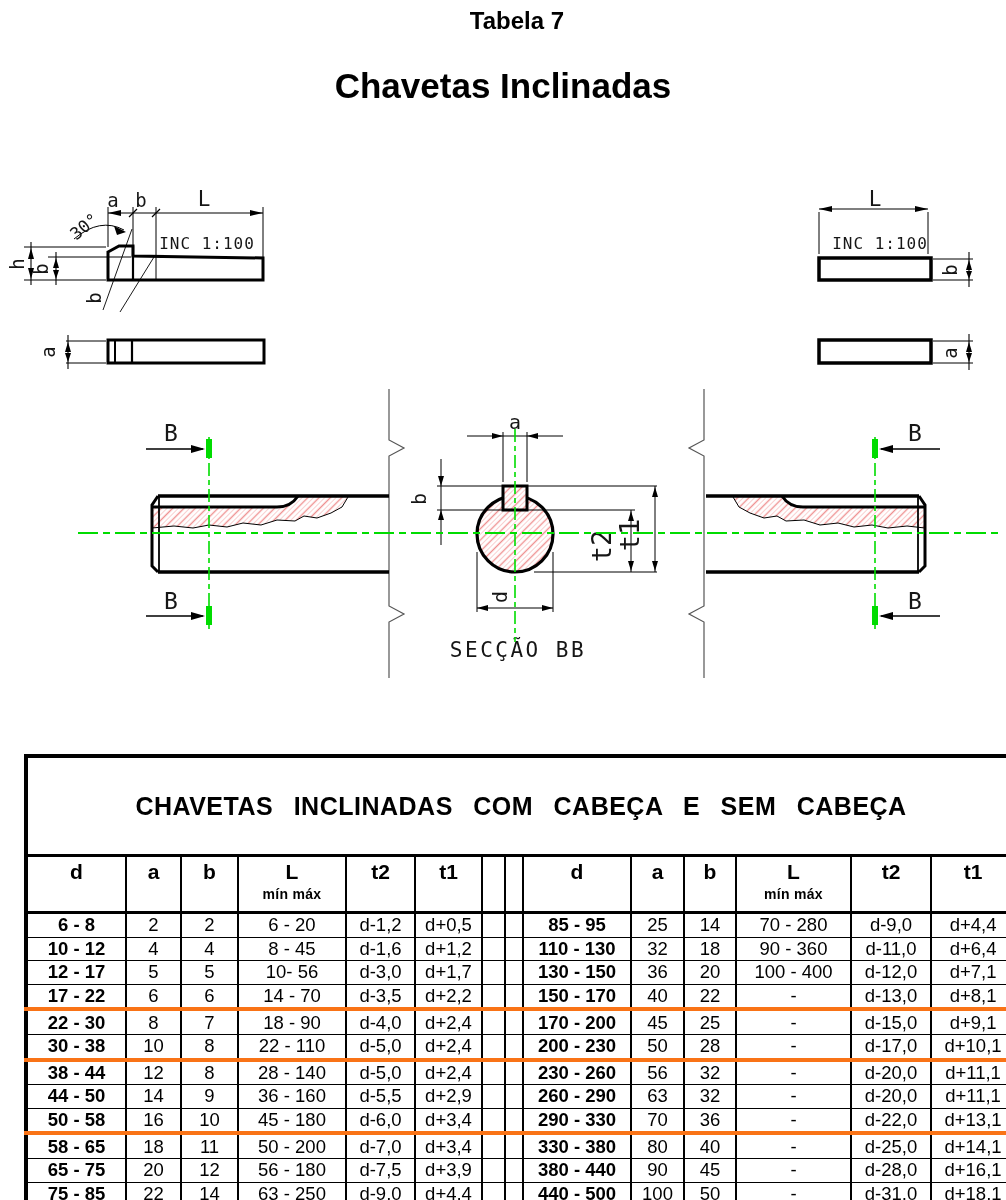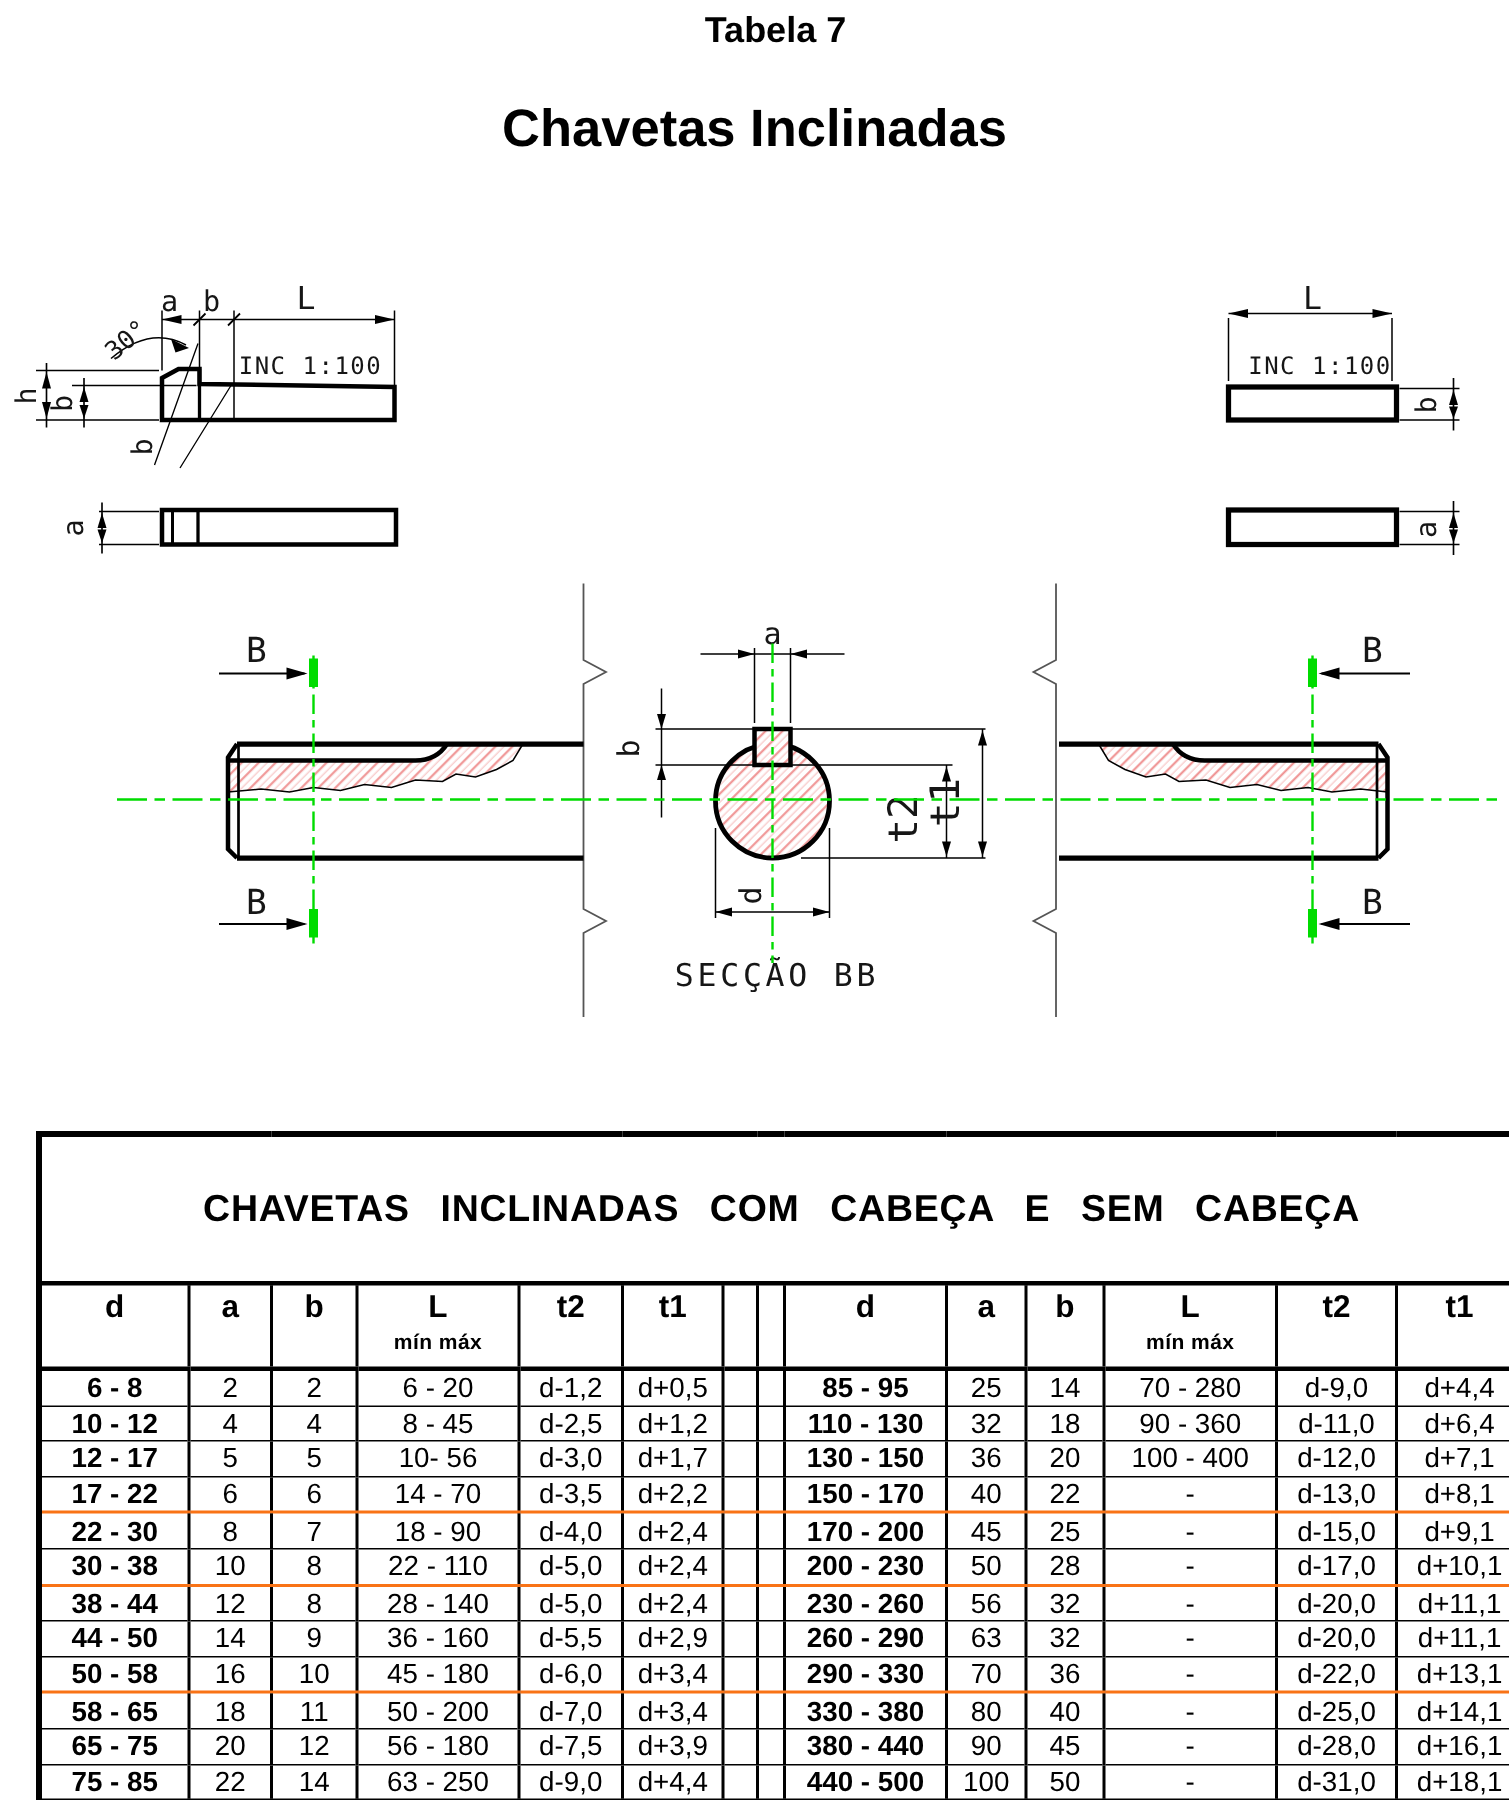--- a/index.html
+++ b/index.html
@@ -17,21 +17,21 @@
   table{border-collapse:collapse;table-layout:fixed;width:990px;border:4px solid #000;}
   td{border-left:2px solid #000;border-right:2px solid #000;overflow:hidden;}
   .title-cell{height:94px;text-align:center;font-size:25px;font-weight:bold;
     border-bottom:3px solid #000;word-spacing:13px;letter-spacing:.5px;}
   tr.hrow td{border-bottom:3px solid #000;height:50px;vertical-align:top;text-align:center;
     font-weight:bold;font-size:21px;padding-top:3px;}
   tr.hrow .sub{font-size:14px;font-weight:bold;margin-top:2px;letter-spacing:.3px;}
   tbody td{height:22.6px;text-align:center;font-size:18.5px;border-bottom:1.5px solid #000;
     padding:0;white-space:nowrap;}
   tbody td.dcol{font-weight:bold;}
-  tbody tr.group-end td{border-bottom:2px solid #f97316;}
+  tbody tr.group-end td{border-bottom:4px solid #f97316;}
 </style>
 </head>
 <body>
 
 <div class="page-title-small">Tabela 7</div>
 <div class="page-title-main">Chavetas Inclinadas</div>
 
 <svg class="drawing" width="1006" height="560" viewBox="0 150 1006 560">
   <defs>
     <pattern id="hatch" patternUnits="userSpaceOnUse" width="8" height="8" patternTransform="rotate(45)">
@@ -254,21 +254,21 @@
           <td>14</td>
           <td>70 - 280</td>
           <td>d-9,0</td>
           <td>d+4,4</td>
         </tr>
         <tr>
           <td class="dcol">10 - 12</td>
           <td>4</td>
           <td>4</td>
           <td>8 - 45</td>
-          <td>d-2,5</td>
+          <td>d-1,6</td>
           <td>d+1,2</td>
           <td></td>
           <td></td>
           <td class="dcol">110 - 130</td>
           <td>32</td>
           <td>18</td>
           <td>90 - 360</td>
           <td>d-11,0</td>
           <td>d+6,4</td>
         </tr>

